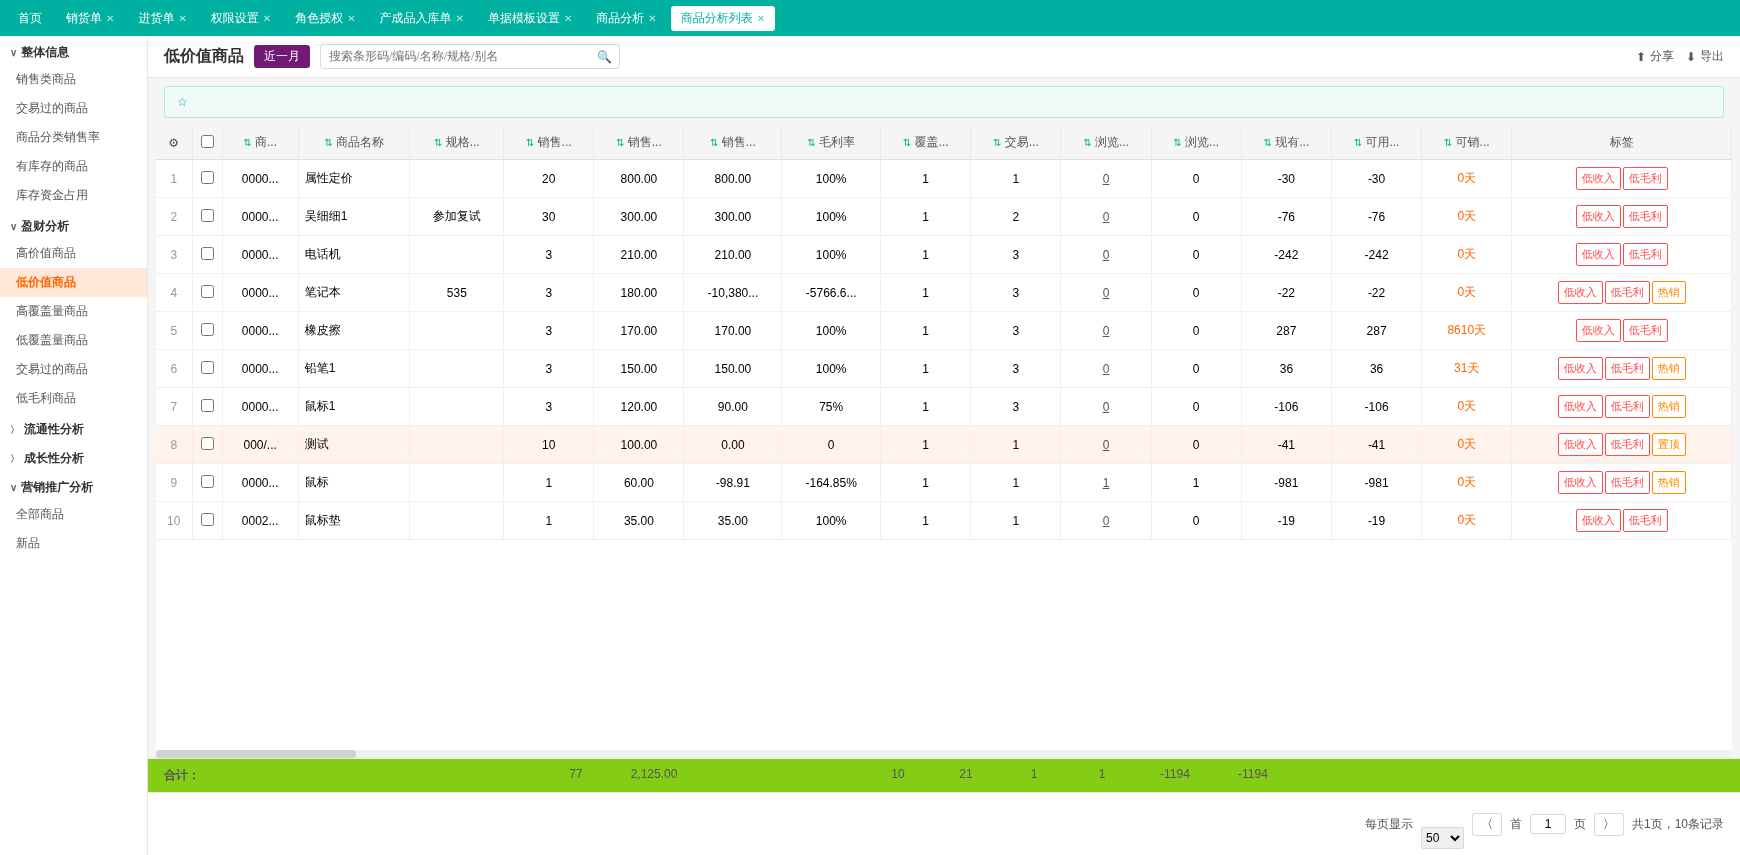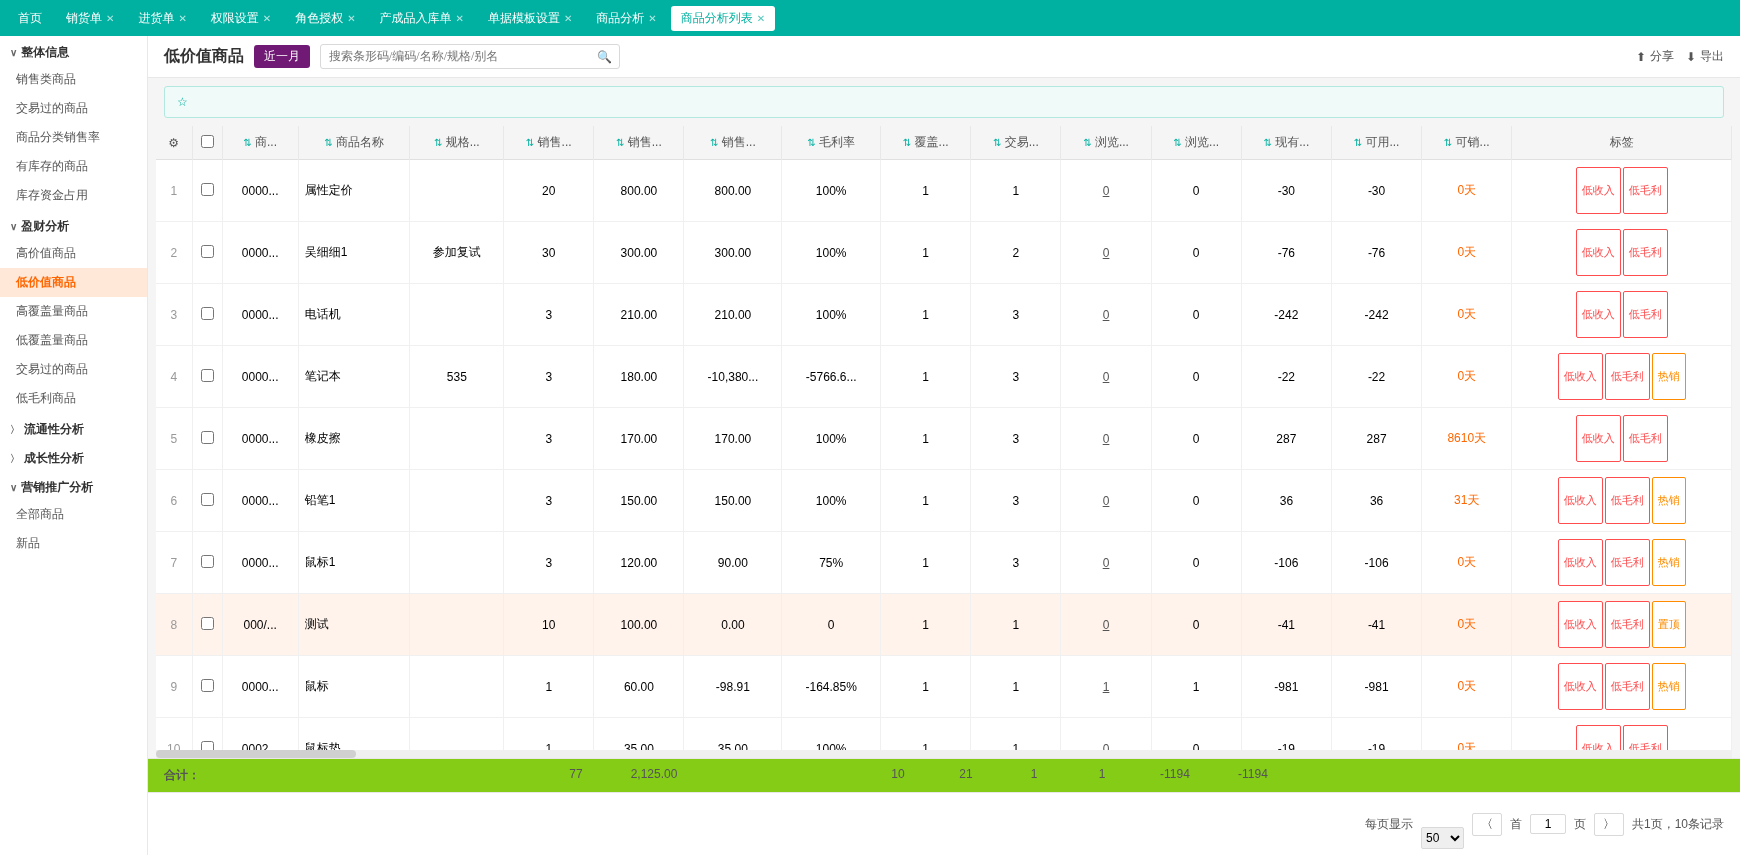--- a/index.html
+++ b/index.html
@@ -181,21 +181,21 @@
     .data-table tbody tr.highlighted { background: #fff3ec; }
     .data-table tbody td {
       padding: 7px 6px;
       text-align: center;
       border-right: 1px solid #f0f0f0;
       white-space: nowrap;
     }
     .td-left { text-align: left !important; }
     .tag {
       display: inline-block;
-      padding: 15px 5px;
+      padding: 3px 5px;
       border-radius: 2px;
       font-size: 11px;
       margin: 0 1px;
     }
     .tag-red { color: #ff4d4f; border: 1px solid #ff4d4f; background: #fff; }
     .tag-orange { color: #ff8c00; border: 1px solid #ff8c00; background: #fff; }
     .text-orange { color: #ff6600; }
     .underline { text-decoration: underline; }
     .checkbox-col { width: 30px; }
     .num-col { width: 36px; color: #999; }

